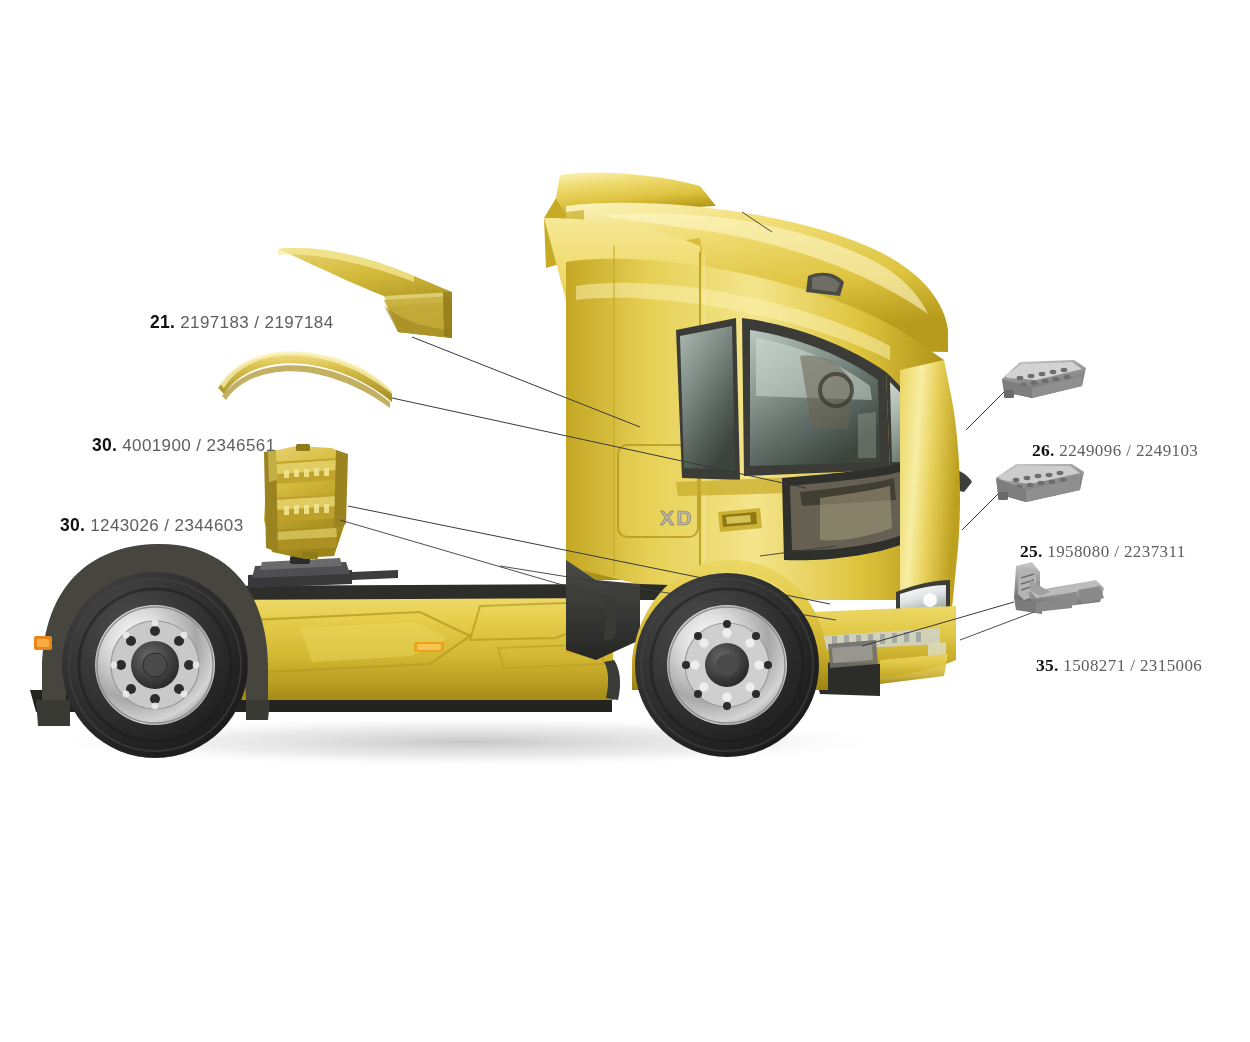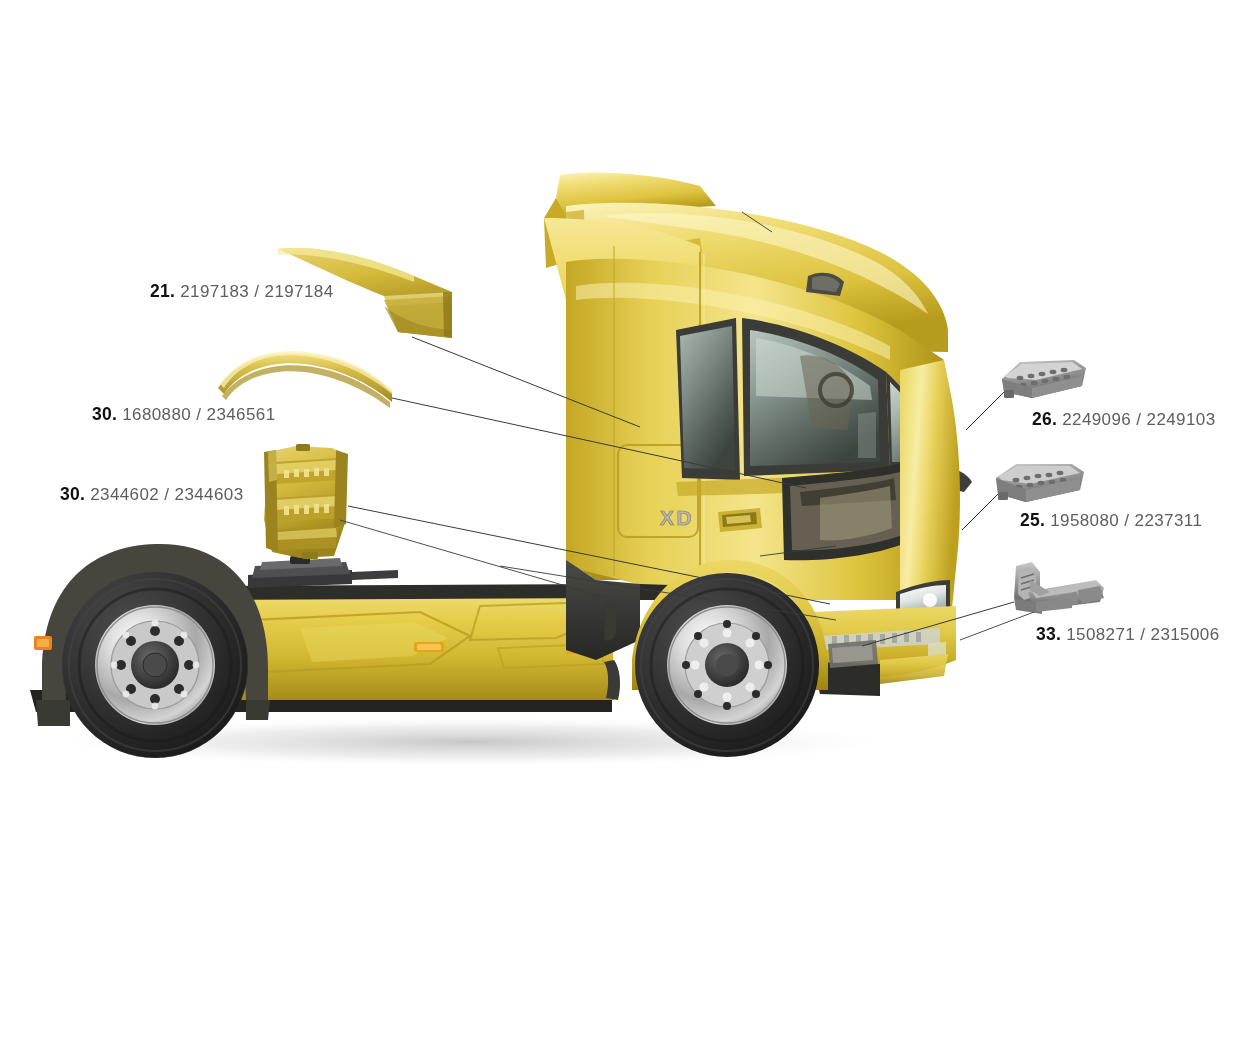--- a/index.html
+++ b/index.html
@@ -2,24 +2,24 @@
 <html><head>
 <meta charset="utf-8">
 <style>
   html,body{margin:0;padding:0;background:#ffffff;}
   body{width:1250px;height:1042px;position:relative;overflow:hidden;
        font-family:"Liberation Sans",sans-serif;-webkit-font-smoothing:antialiased;}
 
   .stage{position:absolute;left:0;top:0;width:1250px;height:1042px;}
 
   
-  .callout{position:absolute;white-space:nowrap;font-size:17px;letter-spacing:.2px;}
+  .callout{position:absolute;white-space:nowrap;font-size:17px;letter-spacing:.2px;margin-top:31px;}
   .callout .num{font-weight:bold;color:#111111;font-size:17.5px;letter-spacing:.3px;}
   .callout .pn{color:#5e5e5e;font-weight:400;font-size:17px;letter-spacing:.4px;}
-  .callout.right{text-align:center;}
+  .callout.right{text-align:center;font-family:Liberation Serif, serif;}
 
   #lbl21{left:150px;top:281px;}
   #lbl22{left:92px;top:404px;}
   #lbl23{left:60px;top:484px;}
   #lbl26{left:1032px;top:409px;}
   #lbl25{left:1020px;top:510px;}
   #lbl24{left:1036px;top:624px;}
 
   
   svg.layer{position:absolute;left:0;top:0;width:1250px;height:1042px;overflow:visible;}
@@ -504,36 +504,36 @@
     <path class="leader thin" d="M1034,612 L960,640"></path>
   </svg>
 
   <div class="callout" id="lbl21">
     <span class="num">21.</span>
     <span class="pn">2197183 / 2197184</span>
   </div>
 
   <div class="callout" id="lbl22">
     <span class="num">30.</span>
-    <span class="pn">1680880 / 2346561</span>
+    <span class="pn">4001900 / 2346561</span>
   </div>
 
   <div class="callout" id="lbl23">
     <span class="num">30.</span>
-    <span class="pn">2344602 / 2344603</span>
+    <span class="pn">1243026 / 2344603</span>
   </div>
 
   <div class="callout right" id="lbl26">
     <span class="num">26.</span>
     <span class="pn">2249096 / 2249103</span>
   </div>
 
   <div class="callout right" id="lbl25">
     <span class="num">25.</span>
     <span class="pn">1958080 / 2237311</span>
   </div>
 
   <div class="callout right" id="lbl24">
-    <span class="num">33.</span>
+    <span class="num">35.</span>
     <span class="pn">1508271 / 2315006</span>
   </div>
 
 </div>
 
 </body></html>

